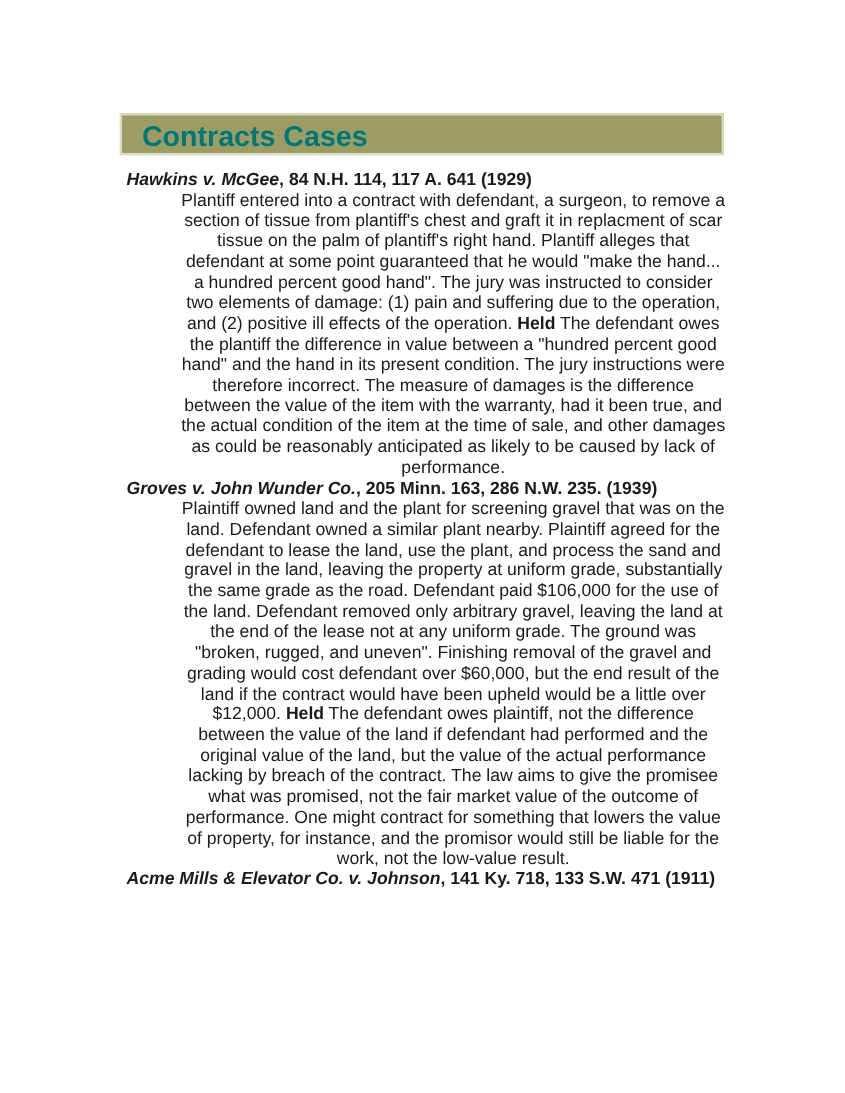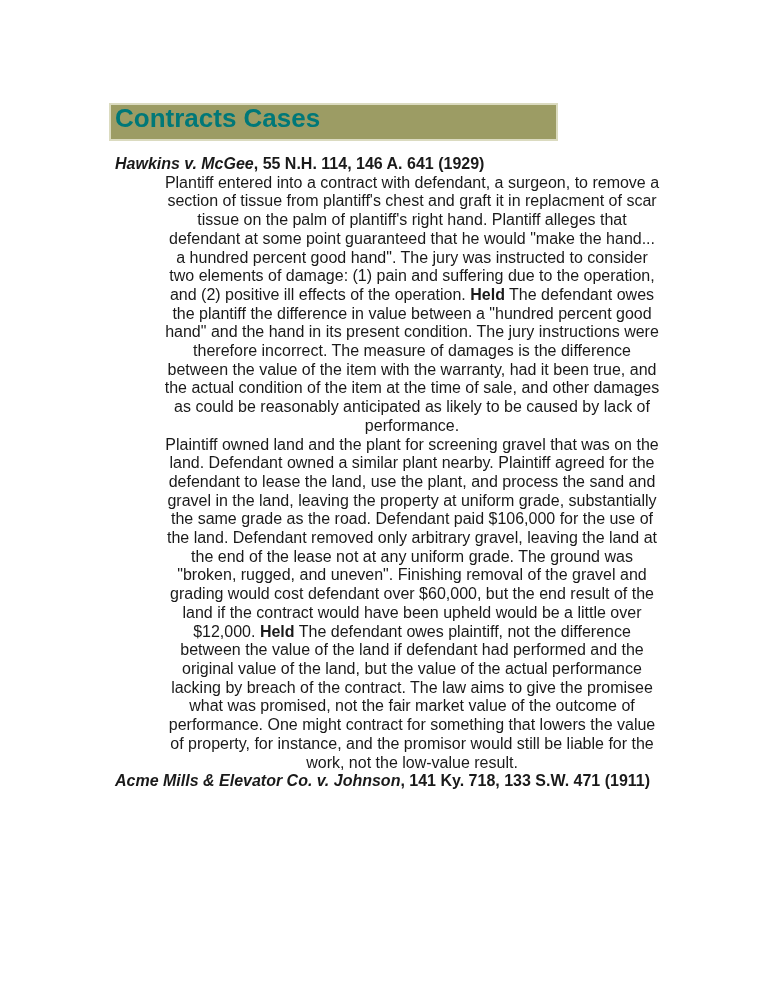--- a/index.html
+++ b/index.html
@@ -10,26 +10,26 @@
   }
   .page {
     position: relative;
     width: 768px; height: 994px;
     background: var(--page-bg, #ffffff);
     overflow: hidden;
   }
   .title-bar {
     position: absolute;
     left: 109px; top: 103px;
-    width: 449px; height: 38px;
+    width: 549px; height: 38px;
     background: var(--title-bg, #9c9c64);
     border: 2px solid var(--title-border, #dbdbc0);
     display: flex;
-    align-items: flex-start;
-    padding-left: 4px;
+    align-items: flex-end;
+    padding-left: 18px;
   }
   .title-text {
     font-size: 26px;
     font-weight: 700;
     color: var(--title-text, #007878);
     line-height: 1;
     padding-bottom: 2px;
   }
   .content {
     position: absolute;
@@ -46,23 +46,24 @@
 </style>
 </head>
 <body>
 
 <div class="page">
   <div class="title-bar">
     <span class="title-text">Contracts Cases</span>
   </div>
   <div class="content">
       <div class="case-block">
-        <div class="case-header"><span class="case-name">Hawkins v. McGee</span><span class="case-citation">, 55 N.H. 114, 146 A. 641 (1929)</span></div>
+        <div class="case-header"><span class="case-name">Hawkins v. McGee</span><span class="case-citation">, 84 N.H. 114, 117 A. 641 (1929)</span></div>
         <div class="case-body"><span>Plantiff entered into a contract with defendant, a surgeon, to remove a section of tissue from plantiff's chest and graft it in replacment of scar tissue on the palm of plantiff's right hand. Plantiff alleges that defendant at some point guaranteed that he would "make the hand... a hundred percent good hand". The jury was instructed to consider two elements of damage: (1) pain and suffering due to the operation, and (2) positive ill effects of the operation. </span><span class="held">Held</span><span> The defendant owes the plantiff the difference in value between a "hundred percent good hand" and the hand in its present condition. The jury instructions were therefore incorrect. The measure of damages is the difference between the value of the item with the warranty, had it been true, and the actual condition of the item at the time of sale, and other damages as could be reasonably anticipated as likely to be caused by lack of performance.</span></div>
       </div>
       <div class="case-block">
+        <div class="case-header"><span class="case-name">Groves v. John Wunder Co.</span><span class="case-citation">, 205 Minn. 163, 286 N.W. 235. (1939)</span></div>
         <div class="case-body"><span>Plaintiff owned land and the plant for screening gravel that was on the land. Defendant owned a similar plant nearby. Plaintiff agreed for the defendant to lease the land, use the plant, and process the sand and gravel in the land, leaving the property at uniform grade, substantially the same grade as the road. Defendant paid $106,000 for the use of the land. Defendant removed only arbitrary gravel, leaving the land at the end of the lease not at any uniform grade. The ground was "broken, rugged, and uneven". Finishing removal of the gravel and grading would cost defendant over $60,000, but the end result of the land if the contract would have been upheld would be a little over $12,000. </span><span class="held">Held</span><span> The defendant owes plaintiff, not the difference between the value of the land if defendant had performed and the original value of the land, but the value of the actual performance lacking by breach of the contract. The law aims to give the promisee what was promised, not the fair market value of the outcome of performance. One might contract for something that lowers the value of property, for instance, and the promisor would still be liable for the work, not the low-value result.</span></div>
       </div>
       <div class="case-block">
         <div class="case-header"><span class="case-name">Acme Mills &amp; Elevator Co. v. Johnson</span><span class="case-citation">, 141 Ky. 718, 133 S.W. 471 (1911)</span></div>
       </div>
     </div>
 </div>
 
 </body></html>

